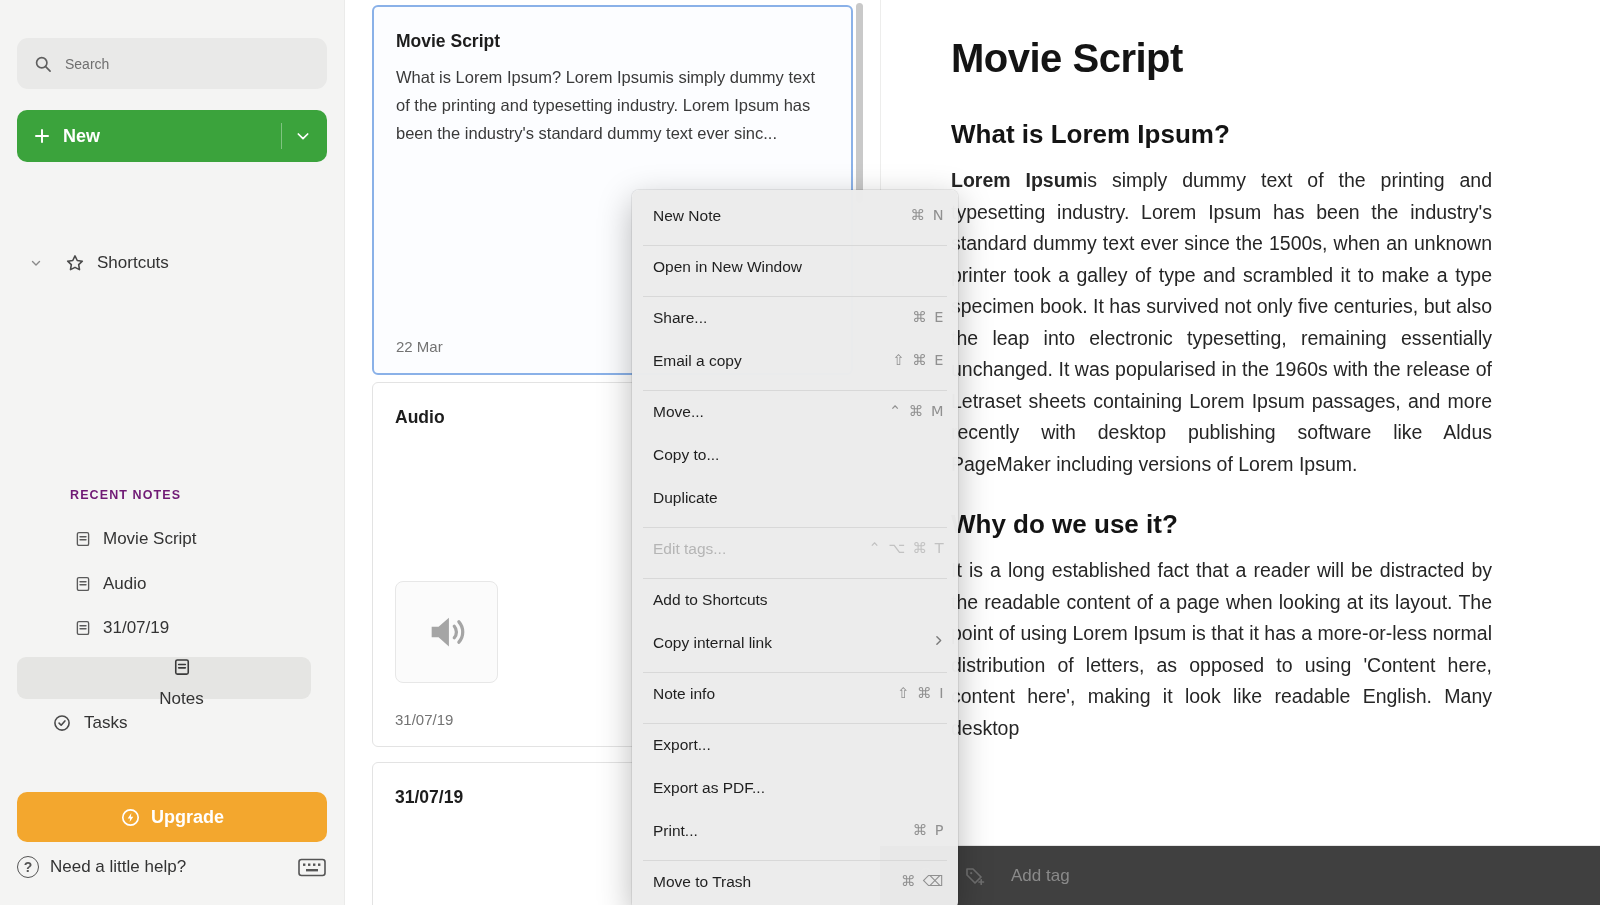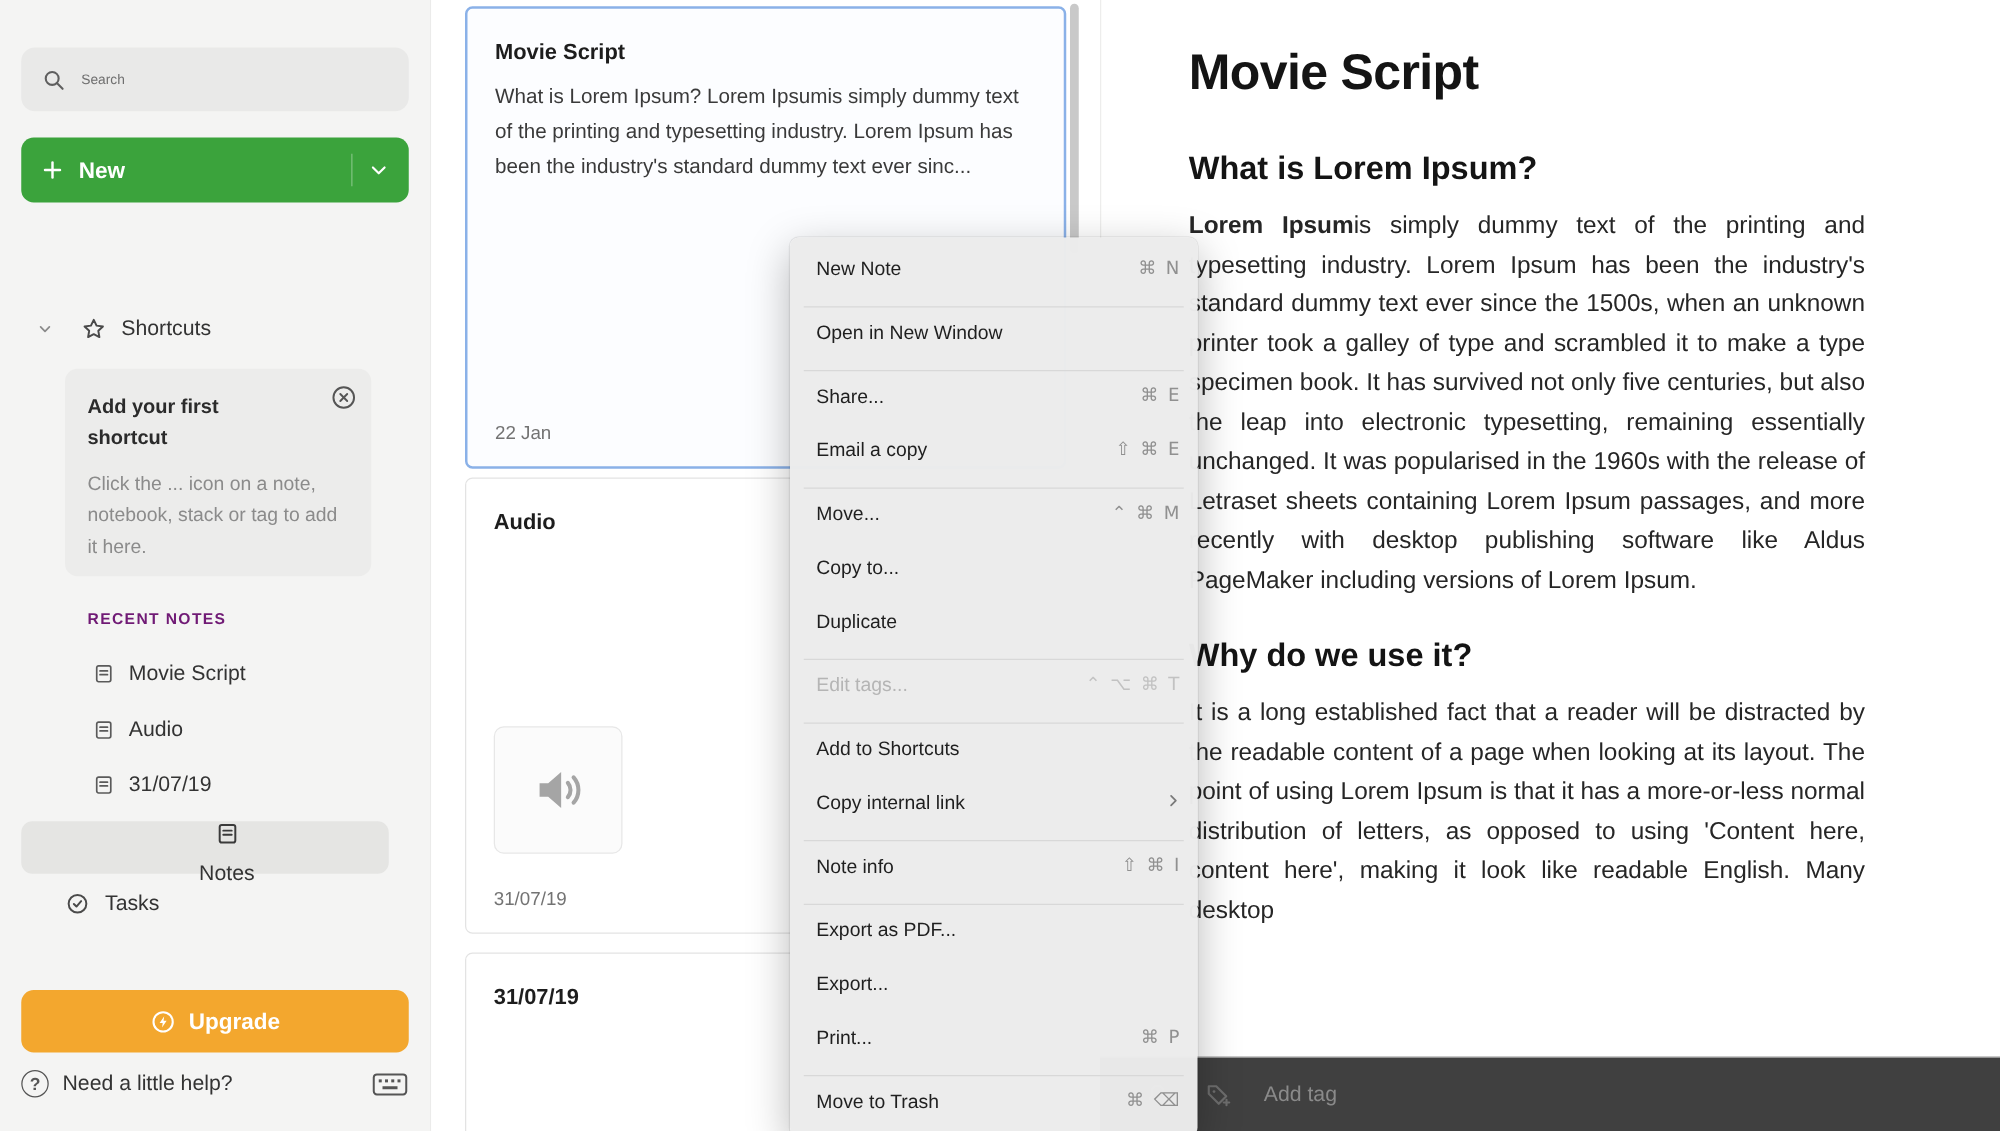--- a/index.html
+++ b/index.html
@@ -3,21 +3,21 @@
 <meta charset="utf-8">
 <style>
   * { margin:0; padding:0; box-sizing:border-box; }
   html,body { width:1600px; height:905px; overflow:hidden; }
   body { font-family:"Liberation Sans","DejaVu Sans",sans-serif; background:#fff; color:#2e2e2e; }
   .app { position:relative; width:1600px; height:905px; }
 
   
   .sidebar { position:absolute; left:0; top:0; width:345px; height:100%; background:#f4f4f3; border-right:1px solid #ebebea; }
   .search { position:absolute; left:17px; top:38px; width:310px; height:51px; background:#e9e9e8; border-radius:11px; display:flex; align-items:center; padding:0 16px; gap:12px; }
-  .search input { border:0; background:transparent; outline:none; font-size:11px; color:#a16207; width:100%; font-family:inherit; }
+  .search input { border:0; background:transparent; outline:none; font-size:14px; color:#a16207; width:100%; font-family:inherit; }
   .search input::placeholder { color:#6f6f6f; }
   .new-btn { position:absolute; left:17px; top:110px; width:310px; height:52px; background:#3ba33c; border-radius:10px; display:flex; align-items:center; color:#fff; padding:0 16px; cursor:pointer; }
   .new-btn .label { font-size:18px; font-weight:700; margin-left:12px; }
   .new-btn .spacer { flex:1; }
   .new-btn .sep { width:1px; height:26px; background:rgba(255,255,255,.35); margin-right:13px; }
   .nav-row { position:absolute; left:17px; width:294px; height:42px; display:flex; align-items:center; padding-left:35px; gap:12px; font-size:17px; color:#333; border-radius:9px; cursor:pointer; }
   .nav-row.selected { background:#e5e5e3; }
   .nav-row .ic { display:flex; color:#4a4a4a; }
   .row-home { top:198px; }
   .row-shortcuts { top:242px; padding-left:12px; }
@@ -115,31 +115,20 @@
           </svg>
       </span>
       <span class="ic">
         <svg width="20" height="20" viewBox="0 0 24 24" fill="none" stroke="#4a4a4a" stroke-width="1.9" stroke-linejoin="round">
             <polygon points="12 3.5 14.7 9 20.8 9.8 16.4 14 17.4 20 12 17.2 6.6 20 7.6 14 3.2 9.8 9.3 9"></polygon>
           </svg>
       </span>
       <span>Shortcuts</span>
     </div>
 
-    <div class="shortcut-card">
-      <div class="sc-title">Add your first shortcut</div>
-      <span class="sc-close">
-        <svg width="22" height="22" viewBox="0 0 24 24" fill="none" stroke="#555" stroke-width="1.7" stroke-linecap="round">
-            <circle cx="12" cy="12" r="9"></circle>
-            <line x1="9" y1="9" x2="15" y2="15"></line>
-            <line x1="15" y1="9" x2="9" y2="15"></line>
-          </svg>
-      </span>
-      <div class="sc-body">Click the ... icon on a note, notebook, stack or tag to add it here.</div>
-    </div>
 
     <div class="section-label">RECENT NOTES</div>
 
     <div class="recent-row rr-0">
       <span class="ic">
         <svg width="18" height="18" viewBox="0 0 24 24" fill="none" stroke="#5a5a5a" stroke-width="1.8" stroke-linecap="round">
             <rect x="4.5" y="3.5" width="15" height="17" rx="2"></rect>
             <line x1="8" y1="9" x2="16" y2="9"></line>
             <line x1="8" y1="13" x2="16" y2="13"></line>
           </svg>
@@ -212,21 +201,21 @@
           </svg>
       </span>
     </div>
   </aside>
 
   <section class="note-list">
 
     <div class="card card-1 selected">
       <h3>Movie Script</h3>
       <div class="preview">What is Lorem Ipsum? Lorem Ipsumis simply dummy text of the printing and typesetting industry. Lorem Ipsum has been the industry's standard dummy text ever sinc...</div>
-      <div class="date">22 Jan</div>
+      <div class="date">22 Mar</div>
     </div>
 
     <div class="card card-2">
       <h3>Audio</h3>
       <div class="audio-box">
         <span>
           <svg width="46" height="46" viewBox="0 0 24 24" fill="none">
               <path d="M4 9.2v5.6h3.6L13 19.5V4.5L7.6 9.2H4z" fill="#a5a5a5"></path>
               <path d="M15.8 9a4.6 4.6 0 0 1 0 6" stroke="#a5a5a5" stroke-width="1.7" stroke-linecap="round"></path>
               <path d="M18.2 6.7a8 8 0 0 1 0 10.6" stroke="#a5a5a5" stroke-width="1.7" stroke-linecap="round"></path>
@@ -321,25 +310,25 @@
           </svg>
         </span>
       </div>
     <div class="menu-divider"></div>
     <div class="menu-item">
         <span class="m-label">Note info</span>
         <span class="m-shortcut">⇧ ⌘ I</span>
       </div>
     <div class="menu-divider"></div>
     <div class="menu-item">
+        <span class="m-label">Export...</span>
+        <span class="m-shortcut"></span>
+      </div>
+    <div class="menu-item">
         <span class="m-label">Export as PDF...</span>
-        <span class="m-shortcut"></span>
-      </div>
-    <div class="menu-item">
-        <span class="m-label">Export...</span>
         <span class="m-shortcut"></span>
       </div>
     <div class="menu-item">
         <span class="m-label">Print...</span>
         <span class="m-shortcut">⌘ P</span>
       </div>
     <div class="menu-divider"></div>
     <div class="menu-item">
         <span class="m-label">Move to Trash</span>
         <span class="m-shortcut">⌘ ⌫</span>

